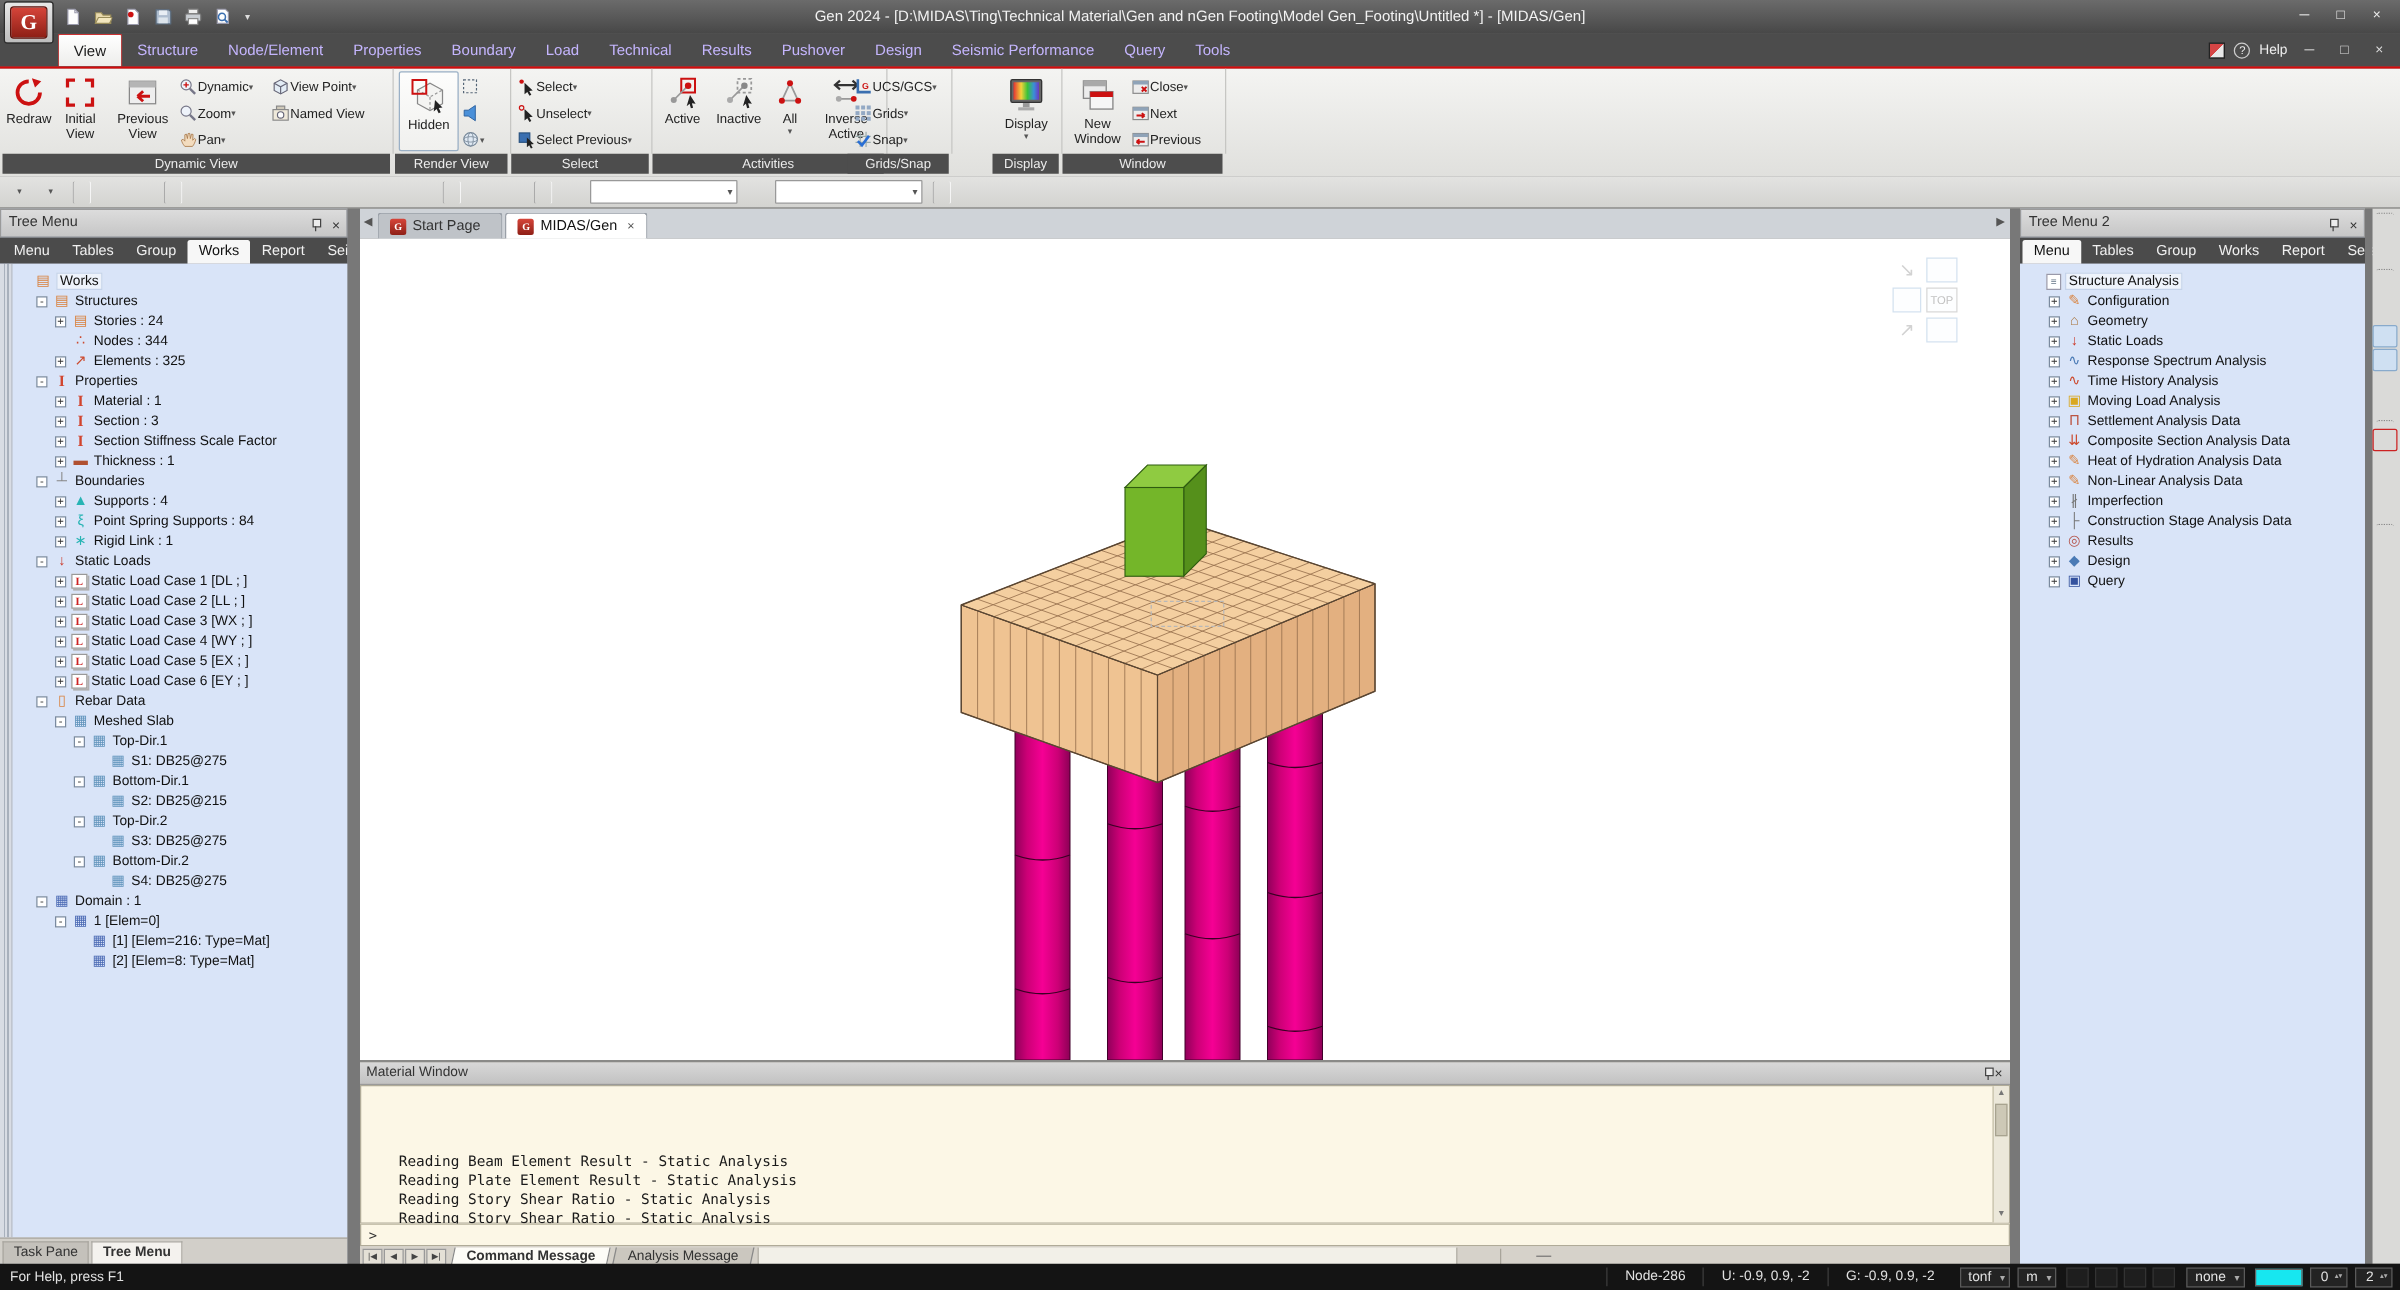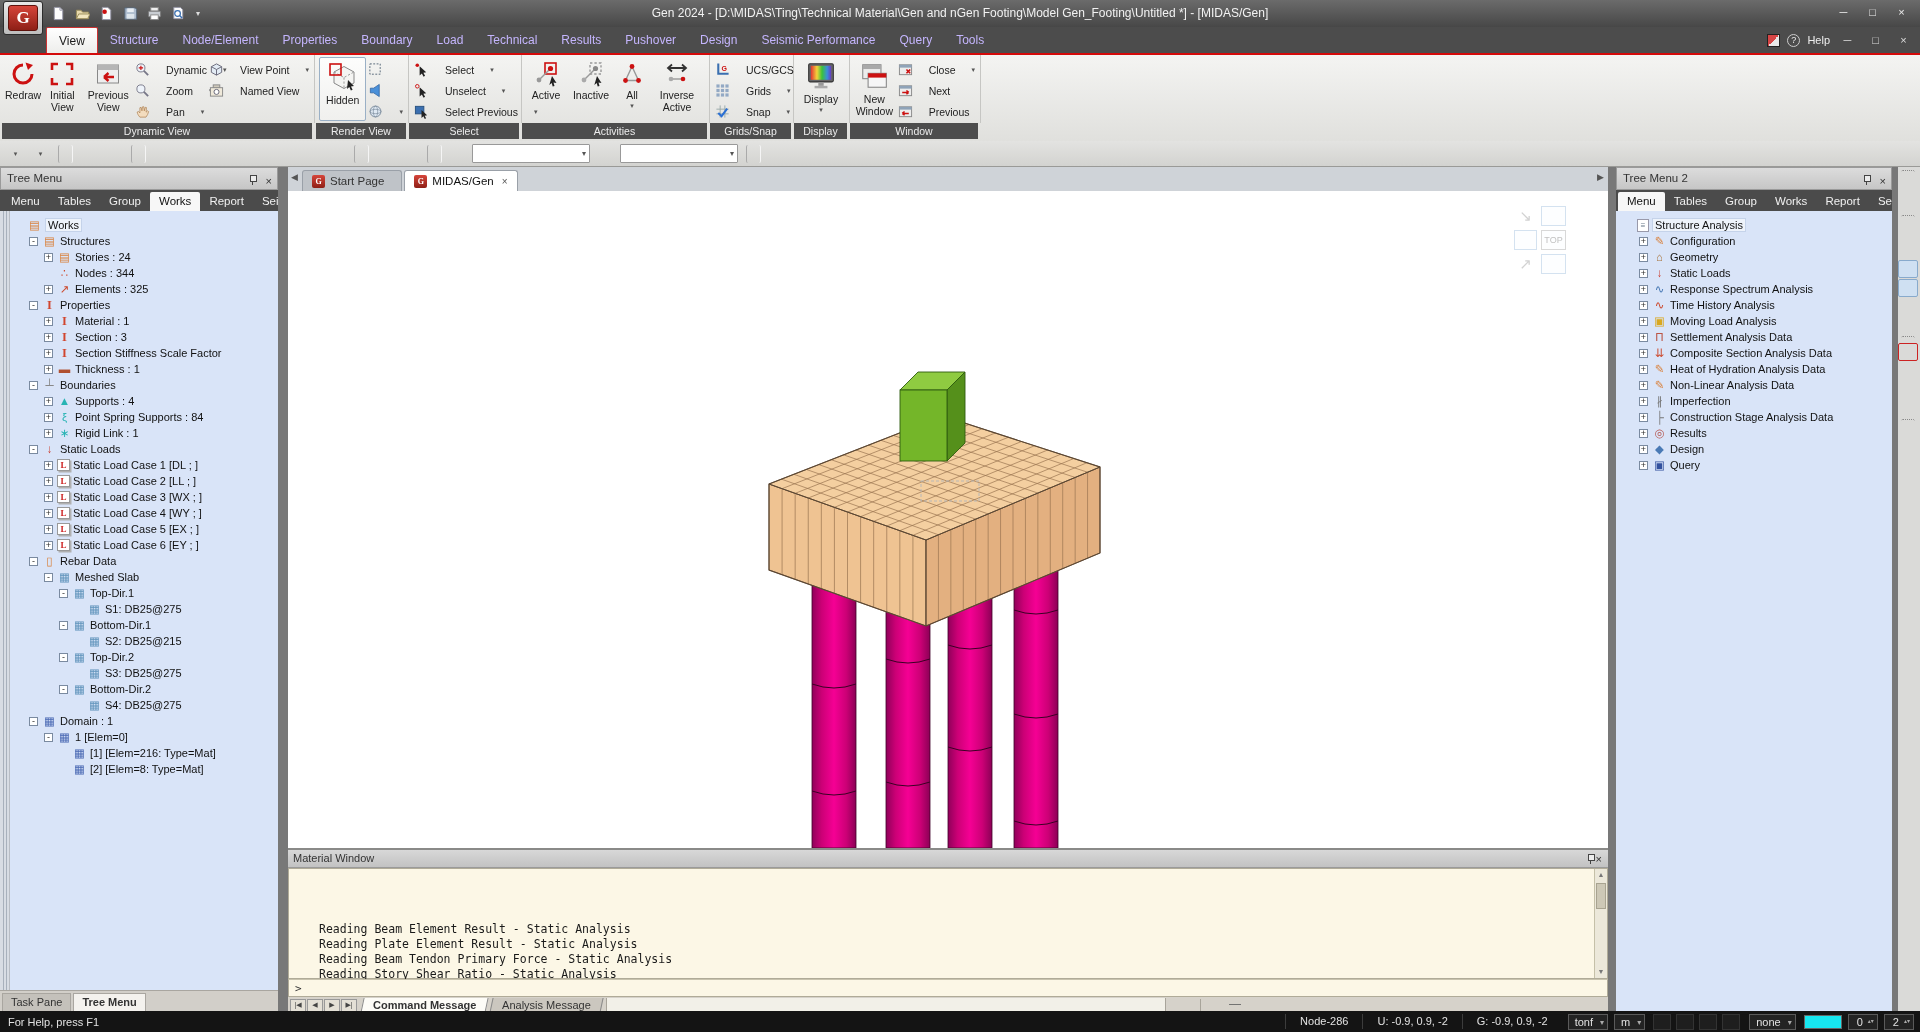--- a/index.html
+++ b/index.html
@@ -37,21 +37,21 @@
     background:linear-gradient(#f4f4f2,#e0e0dd)}
   .rgroup{position:absolute;top:0;height:68px;display:flex;align-items:stretch;
     padding:2px 3px;border-right:1px solid #c6c6c3}
   .rglabel{position:absolute;left:0;right:2px;top:68px;height:16px;background:#4d4d4d;
     color:#ececec;font-size:10.5px;line-height:16px;text-align:center;white-space:nowrap;overflow:hidden}
   .rbig{display:flex;flex-direction:column;align-items:center;padding-top:4px;
     font-size:10.5px;color:#222;text-align:center;line-height:1.12}
   .rbig .rlbl{margin-top:3px;white-space:pre-line}
   .rbig.pressed{background:linear-gradient(#fdfdfc,#f0f0ee);border:1px solid #9ab0c6;border-radius:2px}
   .rcol{display:flex;flex-direction:column;padding-top:4px;gap:4px}
-  .rsm{display:flex;align-items:center;height:17px;font-size:10.5px;color:#222;gap:16px;padding:0 2px;white-space:nowrap}
+  .rsm{display:flex;align-items:center;height:17px;font-size:10.5px;color:#222;gap:0;padding:0 2px;white-space:nowrap}
   .ic26{width:26px;height:26px;flex:none}
   .ic30{width:30px;height:30px;flex:none}
   .ic16{width:15px;height:15px;flex:none}
   .dd{font-size:7px;color:#555}
   
   #quickbar{position:absolute;left:0;top:141px;width:1920px;height:26px;
     background:linear-gradient(#e3e3e1,#d3d3d0);border-bottom:1px solid #9a9a97;
     display:flex;align-items:center;padding-left:5px;gap:2px}
   .qit{min-width:20px;height:20px;display:inline-flex;align-items:center;justify-content:center;
     font-size:12px;border-radius:2px;position:relative}
@@ -566,21 +566,21 @@
       </div>
     <div class="rbig" style="width:56px">
         <svg class="ic26">
           <use href="#i-inv"></use>
         </svg>
         <span class="rlbl">Inverse Active</span>
       </div>
     <div class="rglabel">Activities</div>
   </div>
 
-  <div class="rgroup" style="left:710px;width:84px">
+  <div class="rgroup" style="left:678px;width:84px">
     <div class="rcol">
       <div class="rsm">
           <svg class="ic16">
             <use href="#i-ucs"></use>
           </svg>
           <span>UCS/GCS</span>
           <span class="dd">▾</span>
         </div>
       <div class="rsm">
           <svg class="ic16">
@@ -999,21 +999,21 @@
 </div>
 
 <div id="mw">
   <div id="mw-h">
     <span>Material Window</span>
     <span class="pin"></span>
     <span class="px">×</span>
   </div>
   <div id="mw-body">
     
-  <div>Reading Beam Element Result - Static Analysis</div><div>Reading Plate Element Result - Static Analysis</div><div>Reading Beam Tendon Primary Force - Static Analysis</div><div>Reading Story Shear Ratio - Static Analysis</div><div>Reading Story Shear Ratio - Static Analysis</div></div>
+  <div>Reading Beam Element Result - Static Analysis</div><div>Reading Plate Element Result - Static Analysis</div><div>Reading Story Shear Ratio - Static Analysis</div><div>Reading Story Shear Ratio - Static Analysis</div></div>
   <div id="mw-scroll">
     <span class="sa" style="top:0">▲</span>
     <div class="thumb"></div>
     <span class="sa" style="bottom:0">▼</span>
   </div>
   <div id="mw-prompt">&gt;</div>
   <div id="mw-tabs">
     <span class="mwnav">|◀</span>
     <span class="mwnav">◀</span>
     <span class="mwnav">▶</span>

